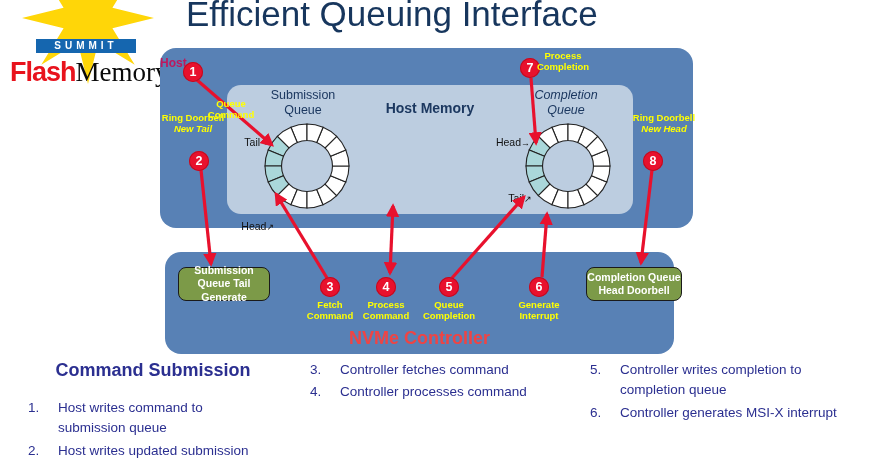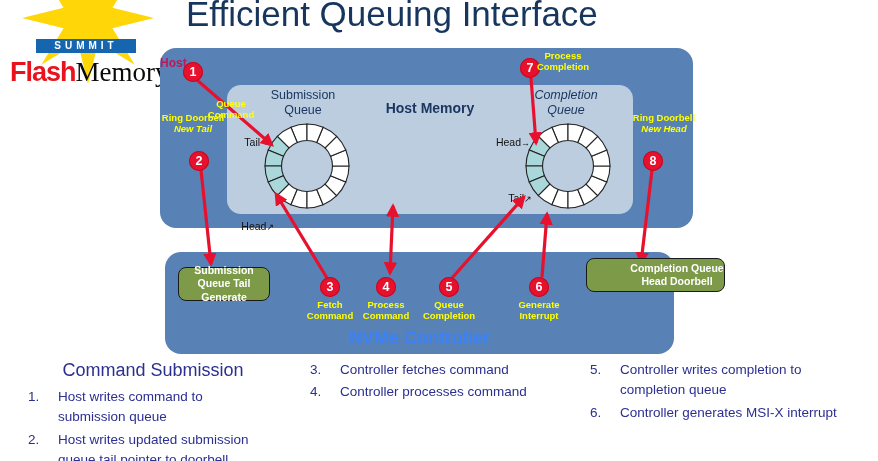--- a/index.html
+++ b/index.html
@@ -17,43 +17,43 @@
   .summit{position:absolute;left:36px;top:39px;width:100px;height:14px;background:#1566af;
     color:#fff;font-weight:bold;font-size:10px;letter-spacing:4px;text-align:center;line-height:14px;}
   
   .title{position:absolute;left:186px;top:-6px;font-size:35px;color:#17365d;white-space:nowrap;}
   
   .host-box{position:absolute;left:160px;top:48px;width:533px;height:180px;background:#5881b5;border-radius:16px;}
   .memory-box{position:absolute;left:227px;top:85px;width:406px;height:129px;background:#bccde0;border-radius:14px;}
   .controller-box{position:absolute;left:165px;top:252px;width:509px;height:102px;background:#5881b5;border-radius:16px;}
   .host-label{position:absolute;left:160px;top:56px;width:533px;text-align:left;color:#be185d;font-weight:bold;font-size:12px;}
   .memory-label{position:absolute;left:360px;top:100px;width:140px;text-align:center;color:#1c3860;font-weight:bold;font-size:14px;}
-  .controller-label{position:absolute;left:165px;top:328px;width:509px;text-align:center;color:#3b82f6;font-weight:bold;font-size:18px;}
+  .controller-label{position:absolute;left:165px;top:328px;width:509px;text-align:center;color:#ef4444;font-weight:bold;font-size:18px;}
   .queue-title{position:absolute;top:88px;width:100px;text-align:center;color:#1c3860;font-size:12.5px;line-height:1.2;}
   .sq-title{left:253px;} .cq-title{left:516px;font-style:italic;}
   .ring{position:absolute;width:90px;height:90px;}
   .sq-ring{left:262px;top:121px;} .cq-ring{left:523px;top:121px;}
   .ptr-label{position:absolute;color:#111;font-size:10.5px;white-space:nowrap;}
   .ptr-label .arr{font-size:9px;}
   
   .callout{position:absolute;width:20px;height:20px;border-radius:50%;background:#e8112d;
     color:#fff;font-weight:bold;font-size:12.5px;text-align:center;line-height:20px;box-shadow:0 0 0 1px #c00b20 inset;}
   .ylabel{position:absolute;width:64px;text-align:center;color:#ffff00;font-weight:bold;font-size:9.5px;line-height:1.2;}
   .ylabel .sub{font-style:italic;}
   
   .doorbell{position:absolute;background:#7c9a48;border:1.5px solid #1a1a1a;border-radius:8px;
     color:#fff;font-weight:bold;font-size:10.5px;text-align:center;display:flex;align-items:center;justify-content:center;line-height:1.25;}
   .db-sub{left:178px;top:267px;width:90px;height:32px;}
-  .db-comp{left:586px;top:258px;width:94px;height:32px;padding-left:43px;}
+  .db-comp{left:586px;top:267px;width:94px;height:32px;}
   
   .overlay{position:absolute;left:0;top:0;pointer-events:none;}
   
   .legend-col{position:absolute;top:360px;}
   .col-1{left:14px;width:278px;} .col-2{left:296px;width:272px;} .col-3{left:576px;width:296px;}
-  .legend-heading{text-align:center;font-weight:normal;font-size:18px;color:#2b2f90;margin-bottom:6px;}
+  .legend-heading{text-align:center;font-weight:bold;font-size:18px;color:#2b2f90;margin-bottom:17px;}
   .legend-item{display:flex;padding-left:14px;color:#2b2f90;font-size:13.5px;line-height:1.5;margin-bottom:2px;}
   .legend-item .num{width:30px;flex:0 0 30px;}
   .col-1 .txt{max-width:210px;} .col-3 .txt{max-width:220px;}
 </style>
 </head>
 <body>
 
 <div class="slide">
 
   <div class="star"></div>

